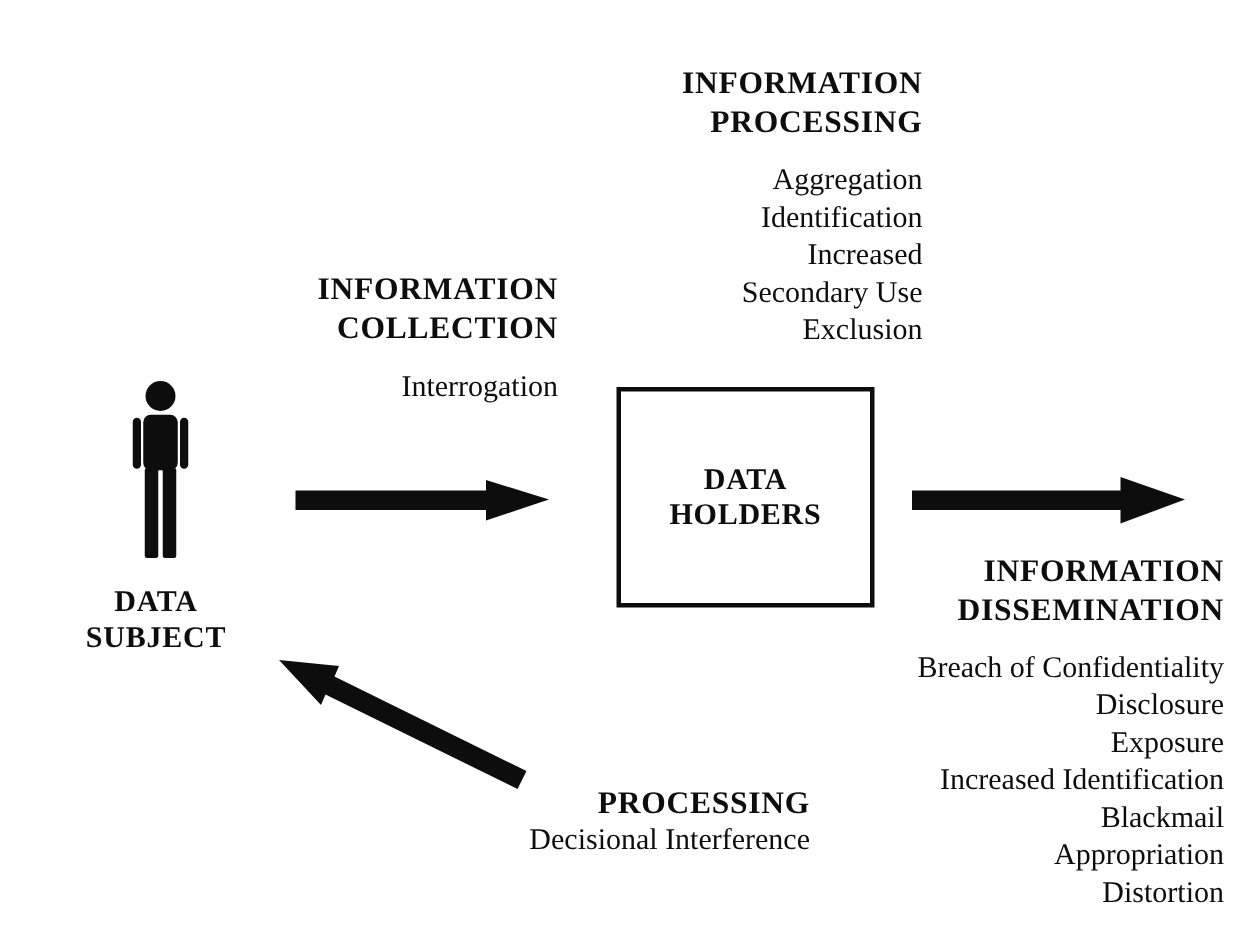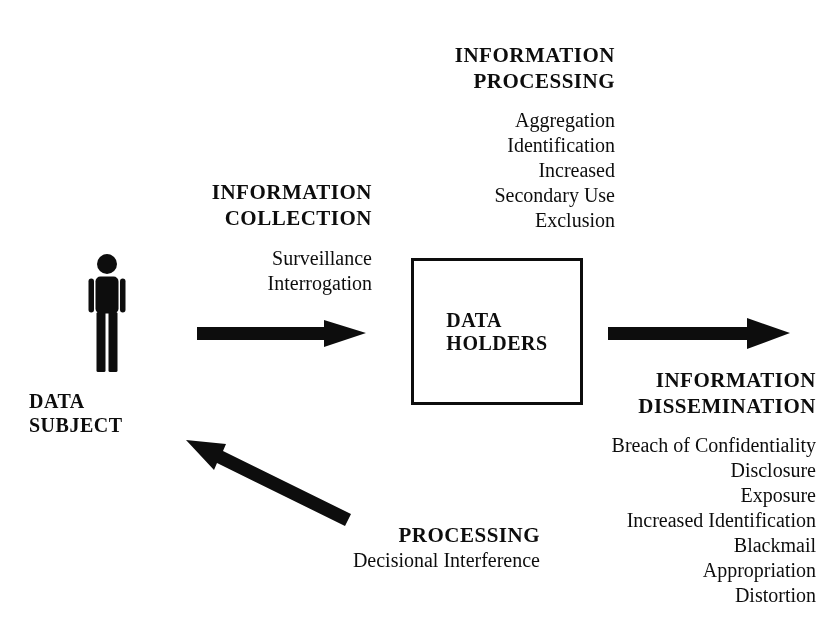--- a/index.html
+++ b/index.html
@@ -44,20 +44,21 @@
     background: var(--bg, #ffffff);
     display: flex;
     align-items: center;
     justify-content: center;
   }
   .node-label {
     font-weight: bold;
     font-size: 20px;
     line-height: 23px;
     letter-spacing: 0.5px;
+    text-align: center;
     white-space: pre-line;
   }
   .subject-label {
     position: absolute;
     left: 29px; top: 389px;
     width: 150px;
     line-height: 24px;
   }
   .arrows {
     position: absolute;
@@ -98,21 +99,20 @@
 
   <div class="holders-box">
     <div class="node-label">DATA
 HOLDERS</div>
   </div>
 
   <section class="block collection">
     <h2 class="title">INFORMATION
 COLLECTION</h2>
     <ul class="items">
-      <li>Surveillance</li>
       <li>Interrogation</li>
     </ul>
   </section>
 
   <section class="block processing">
     <h2 class="title">INFORMATION
 PROCESSING</h2>
     <ul class="items">
       <li>Aggregation</li>
       <li>Identification</li>

